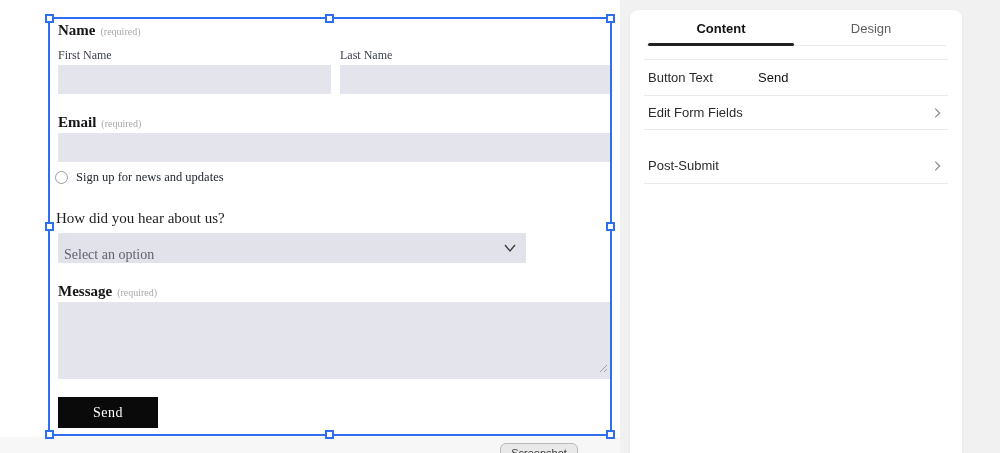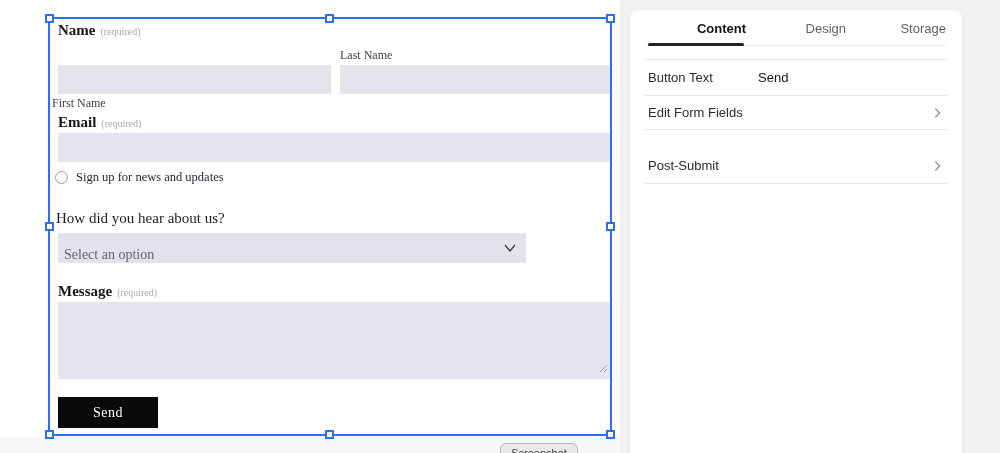--- a/index.html
+++ b/index.html
@@ -13,21 +13,21 @@
 
   .form-area { position:absolute; left:0; top:0; width:620px; height:440px;
                font-family:"Liberation Serif", serif; color:#1a1a1a; }
 
   .fld-label { position:absolute; font-size:15px; font-weight:bold; color:#161616; }
   .fld-label .req { font-weight:normal; color:#a8a8a8; font-size:10px; margin-left:5px; }
   .sub-label { position:absolute; font-size:12px; color:#3a3f4a; }
   .tbox { position:absolute; background:#e4e4ec; border:none; }
 
   .name-label   { left:58px; top:22px; }
-  .first-label  { left:52px; top:48px;margin-top:48px; }
+  .first-label  { left:58px; top:48px; }
   .last-label   { left:340px; top:48px; }
   .first-input  { left:58px; top:65px; width:273px; height:29px; }
   .last-input   { left:340px; top:65px; width:270px; height:29px; }
 
   .email-label  { left:58px; top:114px; }
   .email-input  { left:58px; top:133px; width:552px; height:29px; }
 
   .check-row { position:absolute; left:55px; top:170px; display:flex; align-items:center;font-family:Liberation Serif, serif; }
   .check-circle { width:13px; height:13px; border:1px solid #98a0ac; border-radius:50%;
                   background:#fff; flex:0 0 auto; }
@@ -67,21 +67,21 @@
                     background:#e9e9e9; border:1px solid #b9b9b9; border-radius:6px;
                     font-size:11px; color:#3a3a3a; display:flex; justify-content:center;
                     padding-top:3px; cursor:pointer; }
 
   
   .panel-bg { position:absolute; left:620px; top:0; width:380px; height:453px; background:#f1f1f2; }
   .card { position:absolute; left:10px; top:10px; width:332px; height:443px;
           background:#fff; border-radius:8px 8px 0 0; box-shadow:0 1px 3px rgba(0,0,0,0.07); }
 
   .tabbar { display:flex; margin:0 16px; height:36px; border-bottom:1px solid #ebebeb; }
-  .tab { flex:1; position:relative; text-align:right; line-height:38px; font-size:13px;
+  .tab { flex:1; position:relative; text-align:center; line-height:38px; font-size:13px;
          color:#5f5f5f; cursor:pointer; }
   .tab.active { color:#111; font-weight:bold; }
   .tab-underline { position:absolute; left:2px; right:2px; bottom:-1px; height:3px;
                    background:#222; border-radius:2px; }
 
   .rows { padding-top:13px; }
   .prow { display:flex; align-items:center; padding:0 18px; font-size:13px; cursor:pointer; }
   .prow .plabel { color:#2b2b2b; flex:0 0 110px; }
   .prow .pvalue { color:#111; }
   .row-formname { height:44px; }
@@ -165,23 +165,20 @@
   <div class="card">
 
     <div class="tabbar">
       <div class="tab active">
         <span>Content</span>
         <div class="tab-underline"></div>
       </div>
       <div class="tab">
         <span>Design</span>
       </div>
-      <div class="tab">
-        <span>Storage</span>
-      </div>
     </div>
 
     <div class="rows">
 
       <div class="divider"></div>
 
       <div class="prow row-buttontext">
         <span class="plabel">Button Text</span>
         <span class="pvalue">Send</span>
       </div>

